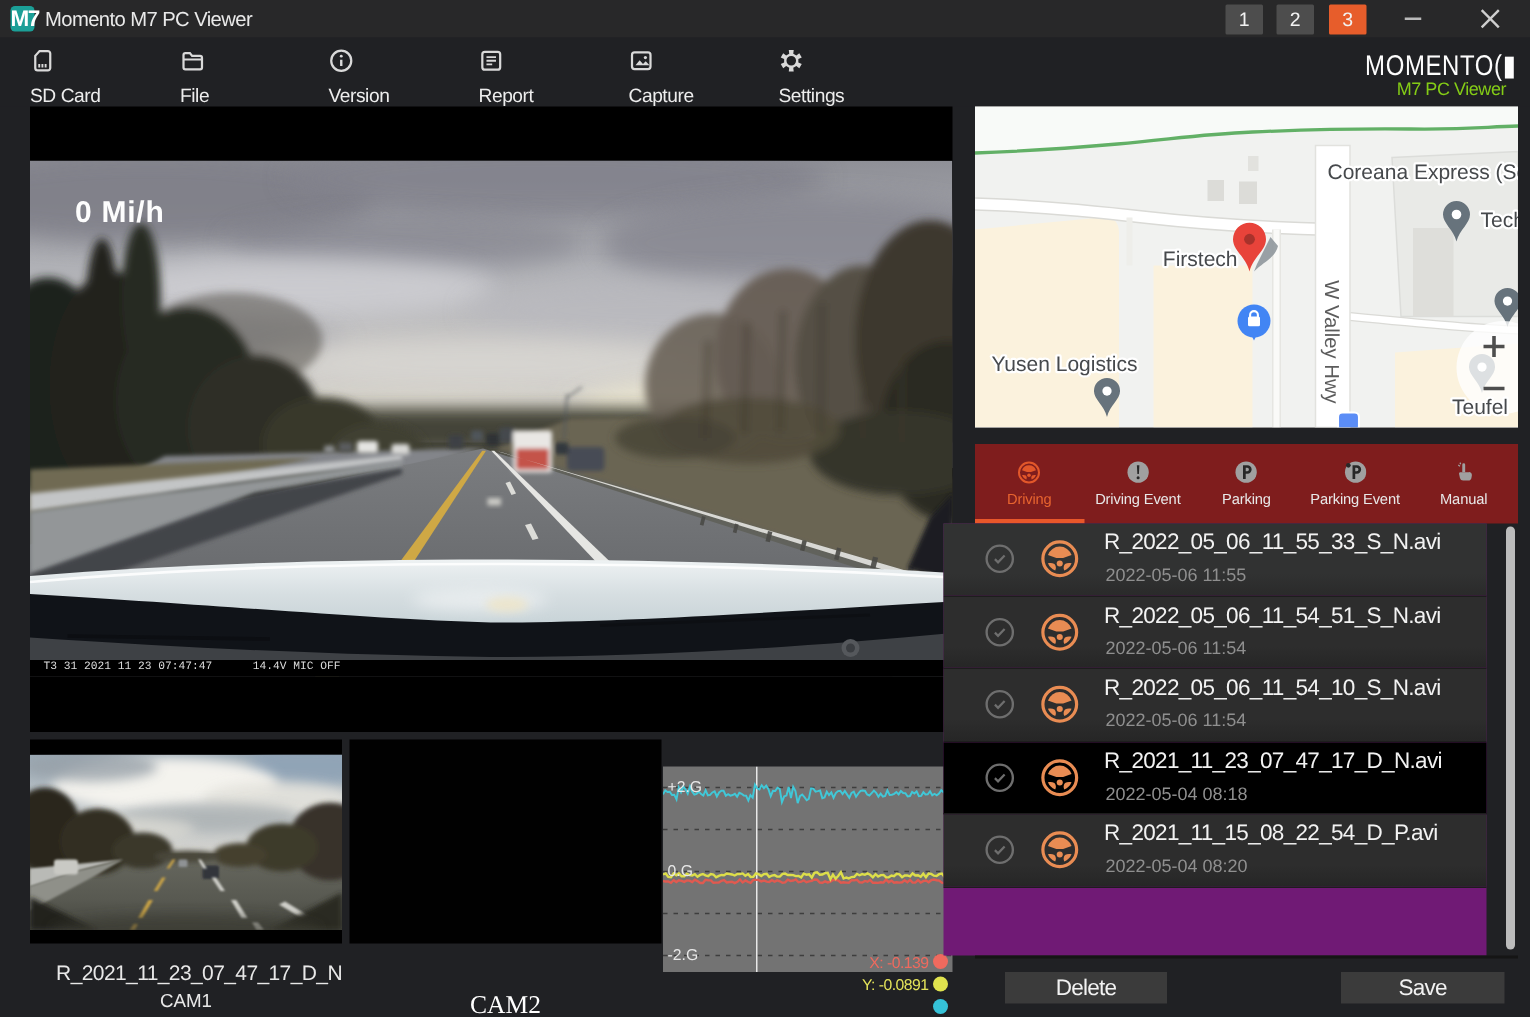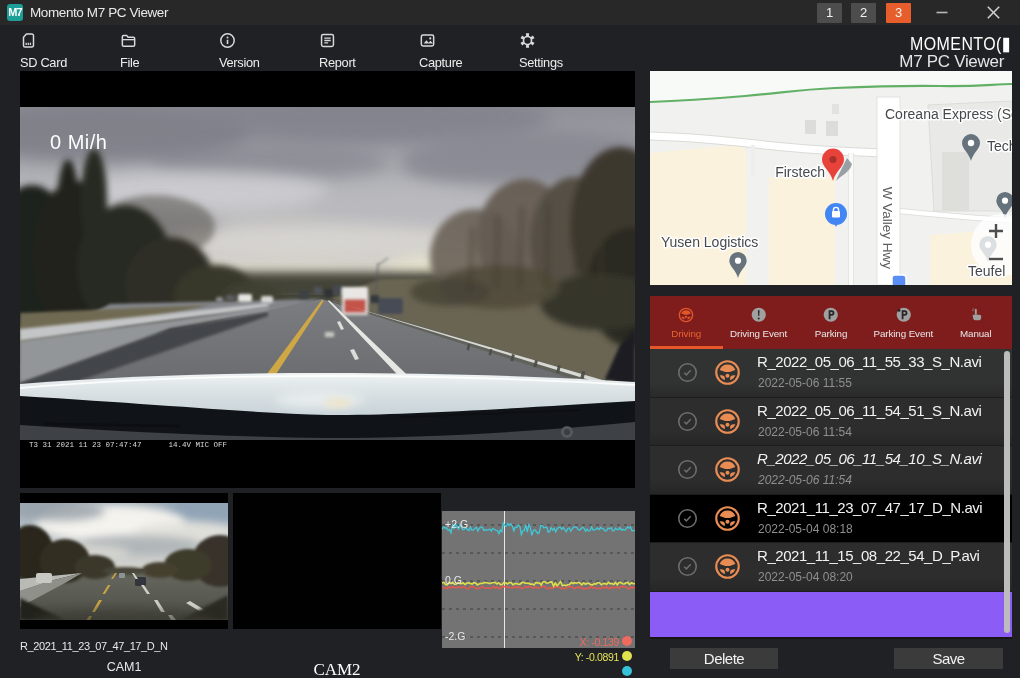--- a/index.html
+++ b/index.html
@@ -2,61 +2,61 @@
 <html><head>
 <meta charset="utf-8">
 <style>
   html,body{margin:0;padding:0;}
   body{width:1020px;height:678px;overflow:hidden;background:#202124;
        font-family:"Liberation Sans",sans-serif;position:relative;}
   .abs{position:absolute;}
   
   #titlebar{left:0;top:0;width:1020px;height:25px;background:#282829;}
   #appicon{left:7px;top:4px;width:16px;height:17px;border-radius:3px;background:#1b9f97;
-           color:#fff;font-size:11px;font-weight:bold;text-align:center;line-height:17px;letter-spacing:-1px;}
+           color:#fff;font-size:15px;font-weight:bold;text-align:center;line-height:17px;letter-spacing:-1px;}
   #apptitle{left:30px;top:0;height:25px;line-height:26px;color:#e9e9e9;font-size:13.5px;letter-spacing:-0.4px;}
   .tb-num{top:3px;width:25px;height:20px;background:#4d4d4d;color:#f2f2f2;font-size:13px;
           text-align:center;line-height:20px;border-radius:1px;}
   #tb3{background:#e75d2b;}
   #tb-min{left:930px;top:0px;width:25px;height:25px;color:#b9b9b9;font-size:15px;text-align:center;line-height:22px;}
   #tb-close{left:981px;top:0px;width:25px;height:25px;color:#cccccc;font-size:17px;text-align:center;line-height:24px;}
   
   #toolbar{left:0;top:25px;width:1020px;height:46px;background:#202124;}
   .tool{top:25px;width:100px;height:46px;text-align:left;color:#ededed;}
   .tool svg{margin-top:7px;}
   .tool .lbl{font-size:12.8px;letter-spacing:-0.3px;margin-top:2px;}
   #logo1{top:32px;left:780px;width:231px;text-align:right;color:#fdfdfd;font-weight:normal;font-size:19px;transform:scaleX(0.84);transform-origin:100% 50%;letter-spacing:0.5px;}
-  #logo2{top:52px;left:780px;width:224px;text-align:right;color:#e5e5e5;font-size:17px;letter-spacing:-0.3px;}
+  #logo2{top:52px;left:780px;width:224px;text-align:right;color:#84cc16;font-size:12px;letter-spacing:-0.3px;}
   
   #video{left:20px;top:71px;width:615px;height:417px;background:#000;}
   #vphoto{left:0px;top:36px;width:615px;height:344px;overflow:hidden;}
-  #speed{left:30px;top:60px;color:#fdfdfd;font-size:20px;font-weight:400;letter-spacing:0.5px;}
+  #speed{left:30px;top:60px;color:#fdfdfd;font-size:20px;font-weight:700;letter-spacing:0.5px;}
   #tstamp{left:0;top:369px;width:615px;height:11px;background:#000;color:#dcdcdc;
           font-family:"Liberation Mono",monospace;font-size:7.5px;line-height:11px;white-space:pre;}
   
   #cam1{left:20px;top:493px;width:208px;height:136px;background:#000;}
   #cam1photo{left:0;top:10px;width:208px;height:117px;overflow:hidden;}
   #cam2{left:233px;top:493px;width:208px;height:136px;background:#010101;}
   #gchart{left:442px;top:511px;width:193px;height:137px;background:#737373;}
-  #lbl-file{left:20px;top:640px;width:208px;text-align:left;color:#e8e8e8;font-size:11px;letter-spacing:-0.4px;}
+  #lbl-file{left:20px;top:640px;width:208px;text-align:right;color:#e8e8e8;font-size:14px;letter-spacing:-0.4px;}
   #lbl-cam1{left:20px;top:660px;width:208px;text-align:center;color:#e8e8e8;font-size:12.5px;}
   #lbl-cam2{left:233px;top:660px;width:208px;text-align:center;color:#ffffff;font-size:17px;font-family:Liberation Serif, serif;}
   .leg{left:555px;width:64px;text-align:right;font-size:10.5px;letter-spacing:-0.35px;}
   .legdot{width:10px;height:10px;border-radius:50%;}
   
   #map{left:650px;top:71px;width:362px;height:214px;background:#f1f2f0;overflow:hidden;}
   
   #tabs{left:650px;top:296px;width:362px;height:52.5px;background:#7f1d1d;}
   .tab{top:0;width:72.4px;height:53px;text-align:center;}
   .tab .ticon{margin-top:9px;height:19px;}
   .tab .tlbl{white-space:nowrap;font-size:9.8px;letter-spacing:-0.1px;color:#e8e8e8;margin-top:4px;}
   #tab0 .tlbl{color:#e8642f;}
   #tabline{left:0px;top:49.5px;width:72.5px;height:3px;background:#e8572a;}
   
-  #list{left:650px;top:349px;width:362px;height:288px;background:#8b5cf6;}
+  #list{left:629px;top:349px;width:362px;height:288px;background:#701a75;}
   .row{left:0;width:362px;height:48.5px;box-sizing:border-box;border-bottom:1px solid #1d1d1d;background:linear-gradient(#2d2d2d 70%,#262626);}
   .row.r1{background:linear-gradient(#313232 70%,#2a2a2a);}
   .row.sel{background:#000;}
   .rowcheck{left:27px;top:13px;}
   .rowwheel{left:64px;top:10px;}
   .rowname{left:107px;top:4px;color:#f2f2f2;font-size:15px;letter-spacing:-0.45px;}
   .rowdate{left:108px;top:27px;color:#8f8f8f;font-size:12px;}
   #scrollbar{left:1004px;top:351px;width:6px;height:282px;background:#bcbcbc;border-radius:3px;}
   #botdiv{left:650px;top:637px;width:362px;height:2px;background:#151515;}
   .btn{top:648px;height:21px;background:#3b3b3b;color:#f2f2f2;font-size:15px;letter-spacing:-0.5px;
@@ -526,21 +526,21 @@
           <circle cx="12" cy="12" r="10" fill="none" stroke="#e98c53" stroke-width="1.9"></circle>
           <path d="M5.0 9.8 A7.4 7.4 0 0 1 19.0 9.8 L14.0 11.6 H10.0 Z"></path>
           <circle cx="12" cy="14.8" r="1.8"></circle>
           <path d="M5.0 14.7 A7.4 7.4 0 0 0 9.3 18.9 C10.0 17.7 9.8 16.2 8.9 15.1 C7.7 14.4 6.3 14.3 5.0 14.7 Z"></path>
           <path d="M19.0 14.7 A7.4 7.4 0 0 1 14.7 18.9 C14.0 17.7 14.2 16.2 15.1 15.1 C16.3 14.4 17.7 14.3 19.0 14.7 Z"></path>
         </g>
       </svg>
       <div class="abs rowname">R_2022_05_06_11_54_51_S_N.avi</div>
       <div class="abs rowdate">2022-05-06 11:54</div>
     </div>
-    <div class="abs row" style="top:97px;font-style:italic;">
+    <div class="abs row" style="top:97px;">
       <svg class="abs rowcheck" width="21" height="21" viewBox="0 0 24 24">
         <circle cx="12" cy="12" r="10" fill="none" stroke="#6e6e6e" stroke-width="1.8"></circle>
         <path d="M8.3 12.3 l2.4 2.4 5-5.2" fill="none" stroke="#6e6e6e" stroke-width="1.7"></path>
       </svg>
       <svg class="abs rowwheel" width="27" height="27" viewBox="0 0 24 24">
         <g fill="#e98c53">
           <circle cx="12" cy="12" r="10" fill="none" stroke="#e98c53" stroke-width="1.9"></circle>
           <path d="M5.0 9.8 A7.4 7.4 0 0 1 19.0 9.8 L14.0 11.6 H10.0 Z"></path>
           <circle cx="12" cy="14.8" r="1.8"></circle>
           <path d="M5.0 14.7 A7.4 7.4 0 0 0 9.3 18.9 C10.0 17.7 9.8 16.2 8.9 15.1 C7.7 14.4 6.3 14.3 5.0 14.7 Z"></path>

